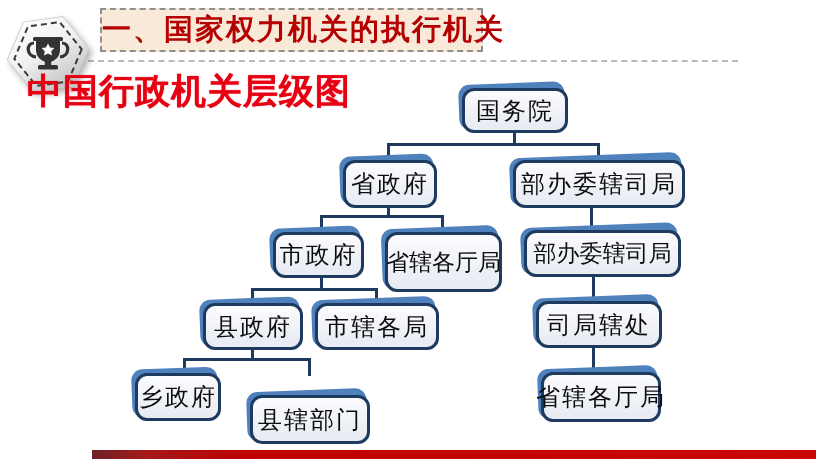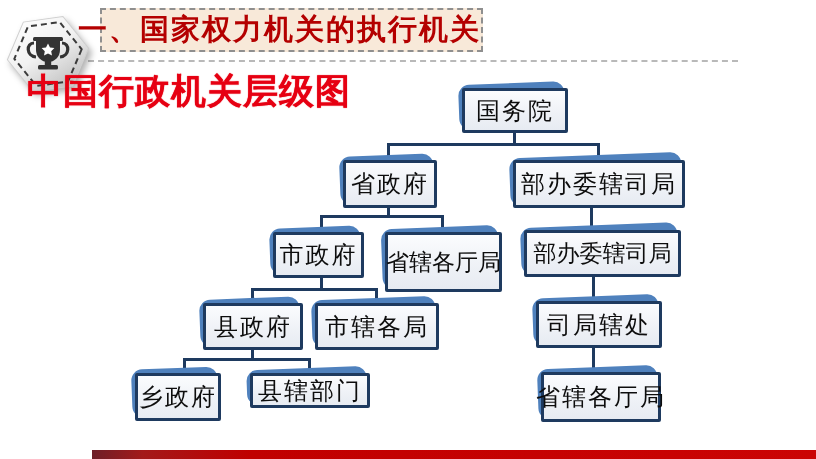--- a/index.html
+++ b/index.html
@@ -5,34 +5,34 @@
   html,body{margin:0;padding:0;}
   body{width:816px;height:459px;position:relative;background:#ffffff;overflow:hidden;
        font-family:"Liberation Serif","DejaVu Serif",serif;}
   .stage{position:absolute;inset:0;}
 
   
   .badge{position:absolute;left:0px;top:2px;width:100px;height:102px;z-index:5;
          filter:drop-shadow(3px 4px 3px rgba(0,0,0,.30));}
   .section-title{position:absolute;left:100px;top:8px;width:383px;height:44px;
       background:#f8e9d9;border:2px dashed #8f8f8f;box-sizing:border-box;
-      display:flex;align-items:center;justify-content:flex-end;
+      display:flex;align-items:center;justify-content:flex-start;
       color:#b40000;font-size:29px;font-weight:bold;letter-spacing:2px;white-space:nowrap;}
   .dash-sep{position:absolute;left:88px;top:60px;width:650px;height:0;
       border-top:2px dashed #b9b9b9;}
   .diagram-title{position:absolute;left:27px;top:68px;z-index:6;
       font-family:"Liberation Sans","DejaVu Sans",sans-serif;
       font-weight:700;font-size:35px;color:#e60012;letter-spacing:1px;white-space:nowrap;
       text-shadow:0 0 1px #e60012;}
 
   
   .node{position:absolute;z-index:3;}
   .node-shadow{position:absolute;inset:0;background:#4f81bd;border-radius:11px;
       transform:rotate(-2.2deg) translate(-3px,-5px);}
-  .node-face{position:absolute;inset:0;border:3px solid #1e3a5f;border-radius:2px;
+  .node-face{position:absolute;inset:0;border:3px solid #1e3a5f;border-radius:12px;
       background:linear-gradient(180deg,#fbfcfe 0%,#eef1f6 60%,#e7ebf2 100%);
       box-sizing:border-box;display:flex;align-items:center;justify-content:center;
       font-size:24px;color:#0d0d0d;letter-spacing:2px;white-space:nowrap;}
 
   
   .edge{position:absolute;background:#1e3a5f;z-index:1;}
   .edge.v{width:3px;}
   .edge.h{height:3px;}
 
   
@@ -161,21 +161,21 @@
       </div>
   </div>
 
   <div class="node" style="left:135px;top:373px;width:86px;height:48px">
     <div class="node-shadow"></div>
     <div class="node-face">
         <span>乡政府</span>
       </div>
   </div>
 
-  <div class="node" style="left:250px;top:373px;width:120px;height:35px">
+  <div class="node" style="left:250px;top:395px;width:120px;height:49px">
     <div class="node-shadow"></div>
     <div class="node-face">
         <span>县辖部门</span>
       </div>
   </div>
 
   <div class="node" style="left:541px;top:372px;width:120px;height:50px">
     <div class="node-shadow"></div>
     <div class="node-face">
         <span>省辖各厅局</span>

